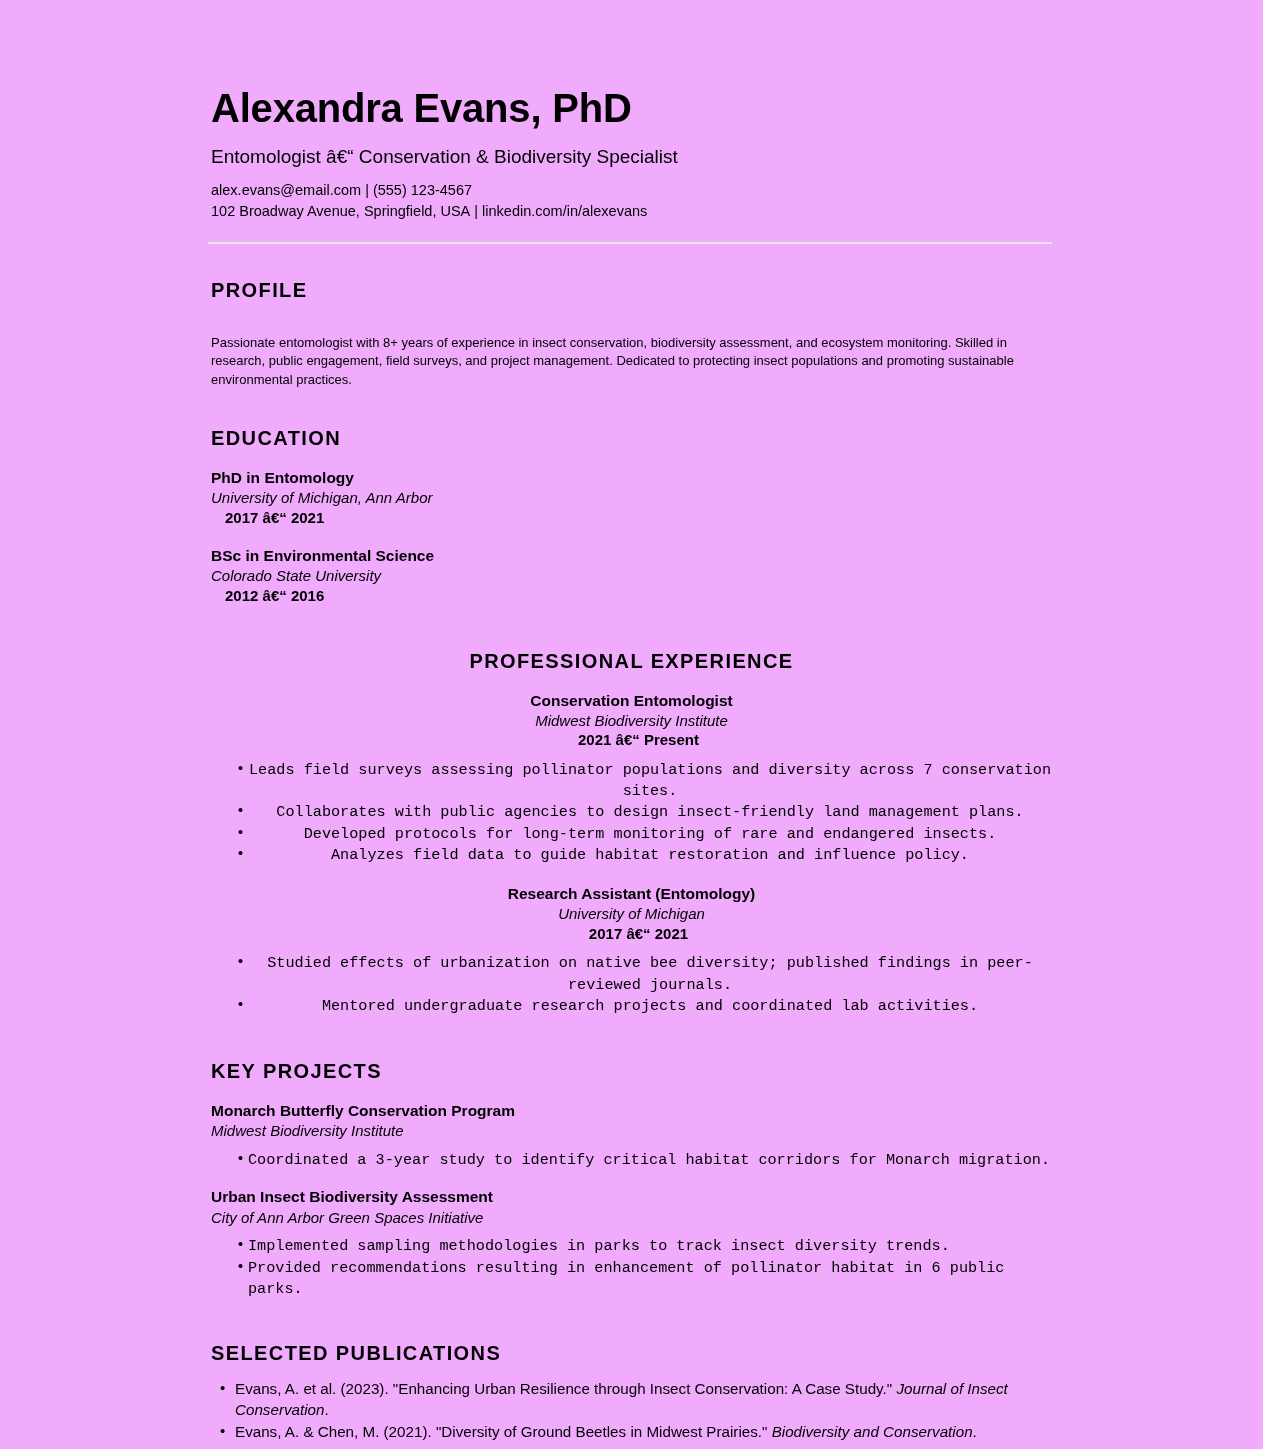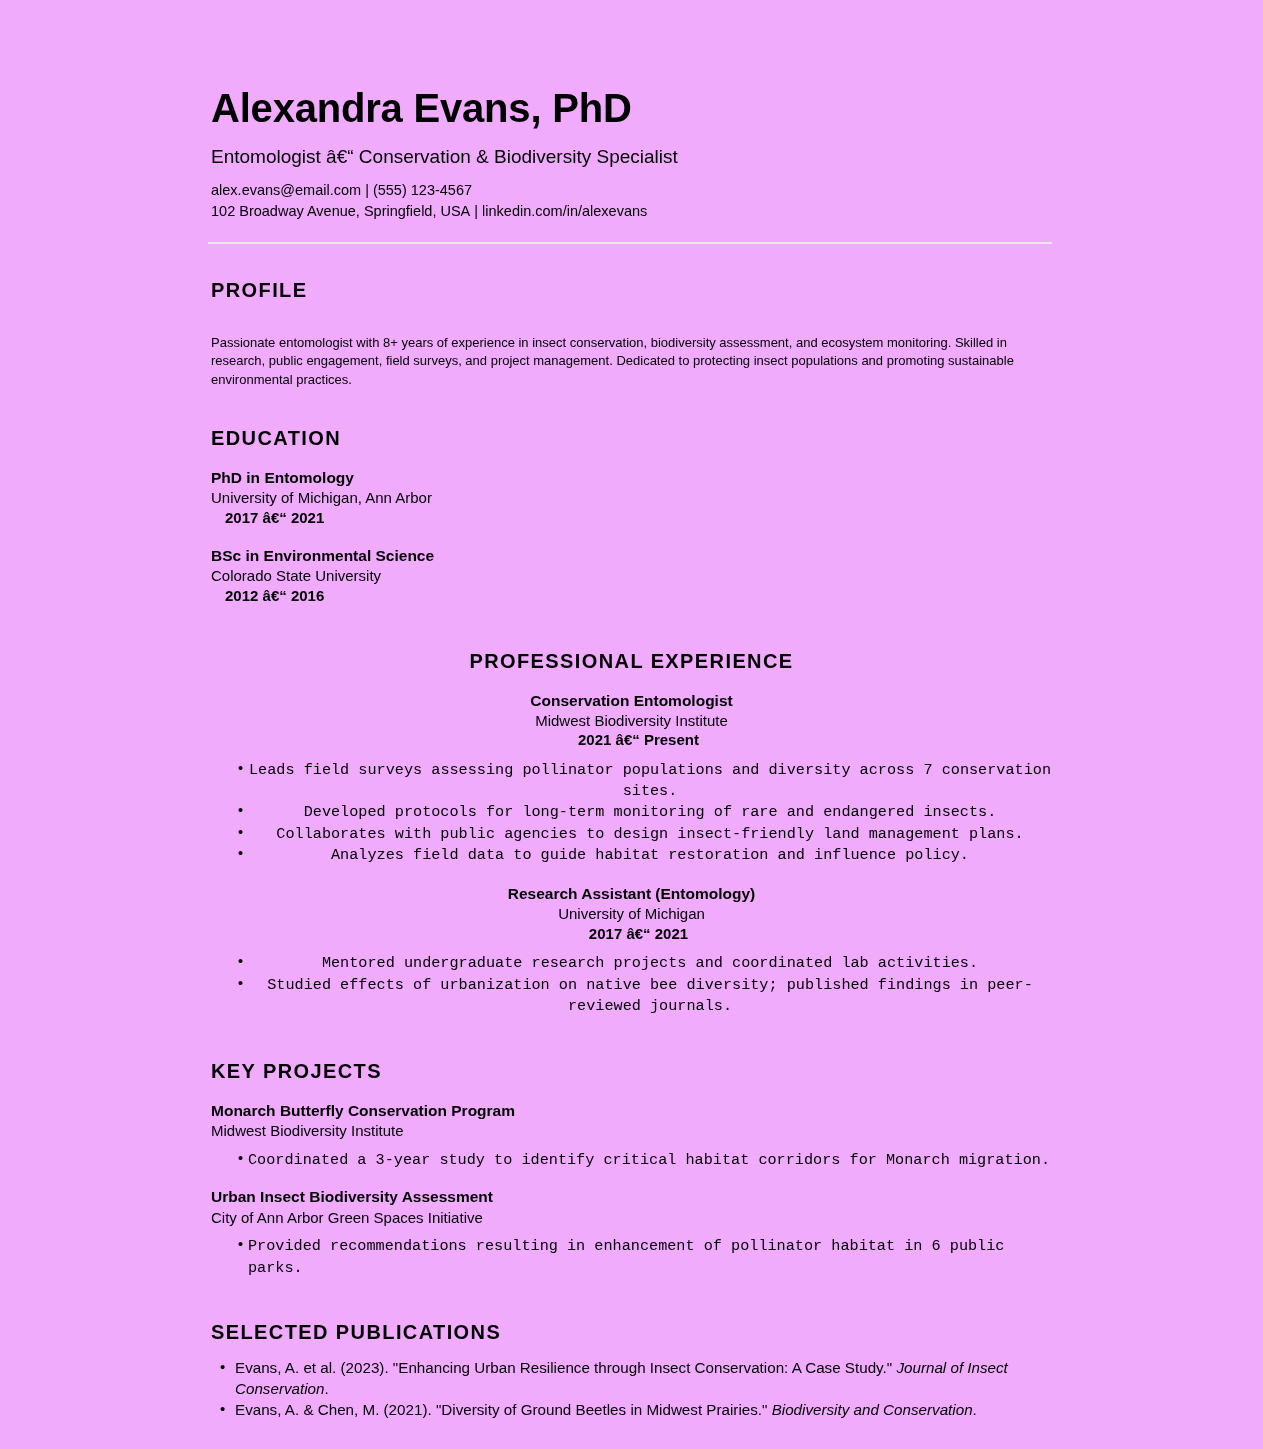--- a/index.html
+++ b/index.html
@@ -89,20 +89,21 @@
   .entry { margin-top: 18px; }
   .entry.tight { margin-top: 16px; }
   .entry-title {
     font-size: 15.5px;
     font-weight: bold;
     line-height: 1.3;
     color: #000;
   }
   .entry-org {
     font-size: 15px;
+    font-style: italic;
     line-height: 1.32;
     color: #000;
   }
   .entry-dates {
     font-size: 15px;
     line-height: 1.35;
     padding-left: 14px;
     color: #000;
     font-weight: bold;
   }
@@ -213,52 +214,53 @@
 
     <div class="section s-experience">
       <div class="section-title">PROFESSIONAL EXPERIENCE</div>
 
       <div class="entry">
         <div class="entry-title">Conservation Entomologist</div>
         <div class="entry-org">Midwest Biodiversity Institute</div>
         <div class="entry-dates">2021 â€“ Present</div>
         <ul class="bullets">
           <li>Leads field surveys assessing pollinator populations and diversity across 7 conservation sites.</li>
+          <li>Collaborates with public agencies to design insect-friendly land management plans.</li>
           <li>Developed protocols for long-term monitoring of rare and endangered insects.</li>
-          <li>Collaborates with public agencies to design insect-friendly land management plans.</li>
           <li>Analyzes field data to guide habitat restoration and influence policy.</li>
         </ul>
       </div>
 
       <div class="entry">
         <div class="entry-title">Research Assistant (Entomology)</div>
         <div class="entry-org">University of Michigan</div>
         <div class="entry-dates">2017 â€“ 2021</div>
         <ul class="bullets">
+          <li>Studied effects of urbanization on native bee diversity; published findings in peer-reviewed journals.</li>
           <li>Mentored undergraduate research projects and coordinated lab activities.</li>
-          <li>Studied effects of urbanization on native bee diversity; published findings in peer-reviewed journals.</li>
         </ul>
       </div>
     </div>
 
     <div class="section s-projects">
       <div class="section-title">KEY PROJECTS</div>
 
       <div class="entry">
         <div class="entry-title">Monarch Butterfly Conservation Program</div>
         <div class="entry-org">Midwest Biodiversity Institute</div>
         <ul class="bullets">
           <li>Coordinated a 3-year study to identify critical habitat corridors for Monarch migration.</li>
         </ul>
       </div>
 
       <div class="entry tight">
         <div class="entry-title">Urban Insect Biodiversity Assessment</div>
         <div class="entry-org">City of Ann Arbor Green Spaces Initiative</div>
         <ul class="bullets">
+          <li>Implemented sampling methodologies in parks to track insect diversity trends.</li>
           <li>Provided recommendations resulting in enhancement of pollinator habitat in 6 public parks.</li>
         </ul>
       </div>
     </div>
 
     <div class="section s-pubs">
       <div class="section-title">SELECTED PUBLICATIONS</div>
       <ul class="pubs">
         <li><span>Evans, A. et al. (2023). "Enhancing Urban Resilience through Insect Conservation: A Case Study." </span><span class="it">Journal of Insect Conservation</span><span>.</span></li>
         <li><span>Evans, A. &amp; Chen, M. (2021). "Diversity of Ground Beetles in Midwest Prairies." </span><span class="it">Biodiversity and Conservation</span><span>.</span></li>

